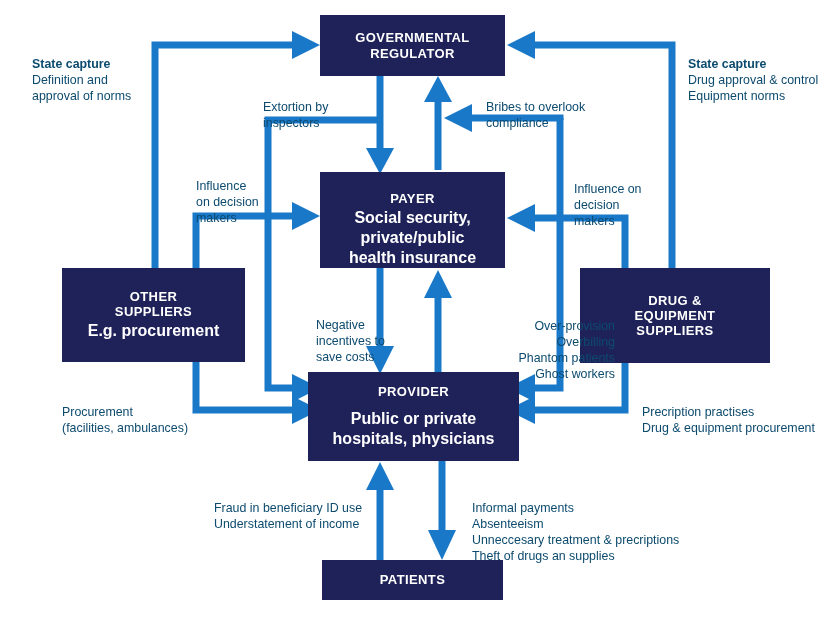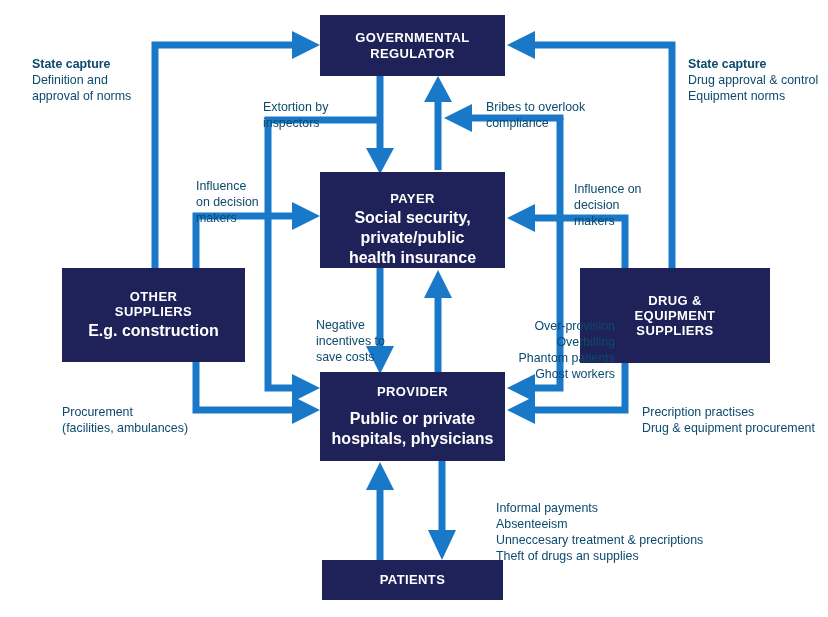--- a/index.html
+++ b/index.html
@@ -113,28 +113,28 @@
     <div class="node-title">GOVERNMENTAL<br>REGULATOR</div>
   </div>
 
   <div class="node-box" style="left:320px;top:172px;width:185px;height:96px;justify-content:flex-end;">
     <div class="node-title">PAYER</div>
     <div class="node-sub">Social security,<br>private/public<br>health insurance</div>
   </div>
 
   <div class="node-box" style="left:62px;top:268px;width:183px;height:94px;">
     <div class="node-title">OTHER<br>SUPPLIERS</div>
-    <div class="node-sub">E.g. construction</div>
+    <div class="node-sub">E.g. procurement</div>
   </div>
 
   <div class="node-box" style="left:580px;top:268px;width:190px;height:95px;">
     <div class="node-title">DRUG &amp;<br>EQUIPMENT<br>SUPPLIERS</div>
   </div>
 
-  <div class="node-box" style="left:320px;top:372px;width:185px;height:89px;gap:8px;">
+  <div class="node-box" style="left:308px;top:372px;width:211px;height:89px;gap:8px;">
     <div class="node-title">PROVIDER</div>
     <div class="node-sub">Public or private<br>hospitals, physicians</div>
   </div>
 
   <div class="node-box" style="left:322px;top:560px;width:181px;height:40px;">
     <div class="node-title">PATIENTS</div>
   </div>
 
   <div class="ann" style="left:32px;top:41px;width:140px;">
     <span class="hd">State capture</span><span>Definition and<br>approval of norms</span>
@@ -169,18 +169,21 @@
   </div>
 
   <div class="ann" style="left:62px;top:389px;width:180px;">
     <span>Procurement<br>(facilities, ambulances)</span>
   </div>
 
   <div class="ann" style="left:642px;top:389px;width:200px;">
     <span>Precription practises<br>Drug &amp; equipment procurement</span>
   </div>
 
+  <div class="ann" style="left:214px;top:485px;width:170px;">
+    <span>Fraud in beneficiary ID use<br>Understatement of income</span>
+  </div>
 
-  <div class="ann" style="left:472px;top:485px;width:230px;margin-left:24px;">
+  <div class="ann" style="left:472px;top:485px;width:230px;">
     <span>Informal payments<br>Absenteeism<br>Unneccesary treatment &amp; precriptions<br>Theft of drugs an supplies</span>
   </div>
 
 </div>
 
 </body></html>

